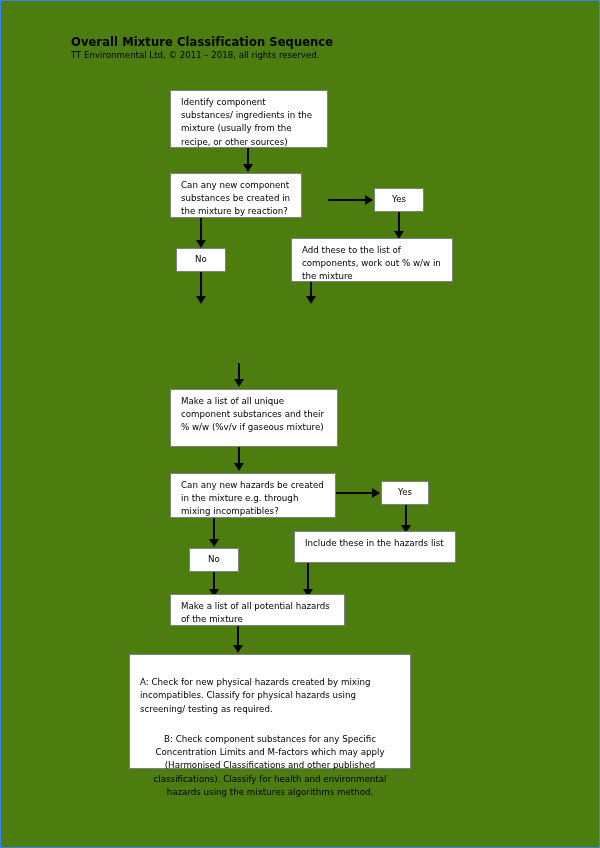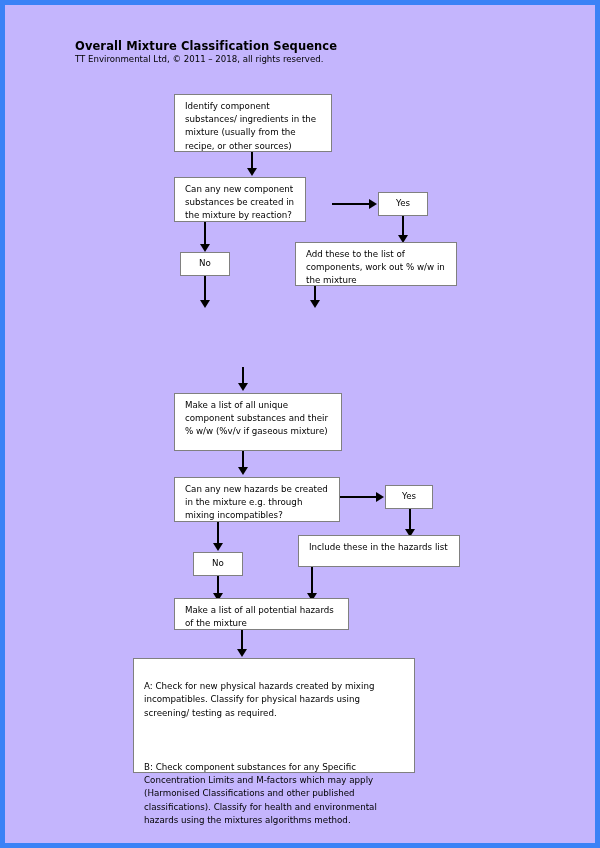--- a/index.html
+++ b/index.html
@@ -13,22 +13,22 @@
     position: relative;
     font-family: "DejaVu Sans", sans-serif;
     color: #000000;
     overflow: hidden;
   }
   #page {
     position: absolute;
     left: 0; top: 0;
     width: 600px;
     height: 848px;
-    background: #c4b5fd;
-    border: 5px solid #3b82f6;
+    background: #4d7c0f;
+    border: 1px solid #3b82f6;
     box-sizing: border-box;
   }
   .hdr {
     position: absolute;
     left: 70px;
   }
   #doc-title {
     top: 34px;
     font-size: 11.5px;
     font-weight: bold;
@@ -56,21 +56,22 @@
     text-align: center;
     padding: 0;
     display: flex;
     align-items: center;
     justify-content: center;
   }
   .node p {
     margin: 0;
   }
   .node p + p {
-    margin-top: 28px;
+    margin-top: 4px;
+    text-align: center;
   }
   
   .vline, .hline {
     position: absolute;
     background: #000000;
   }
   .vline { width: 2px; }
   .hline { height: 2px; }
   .arrow-down {
     position: absolute;

